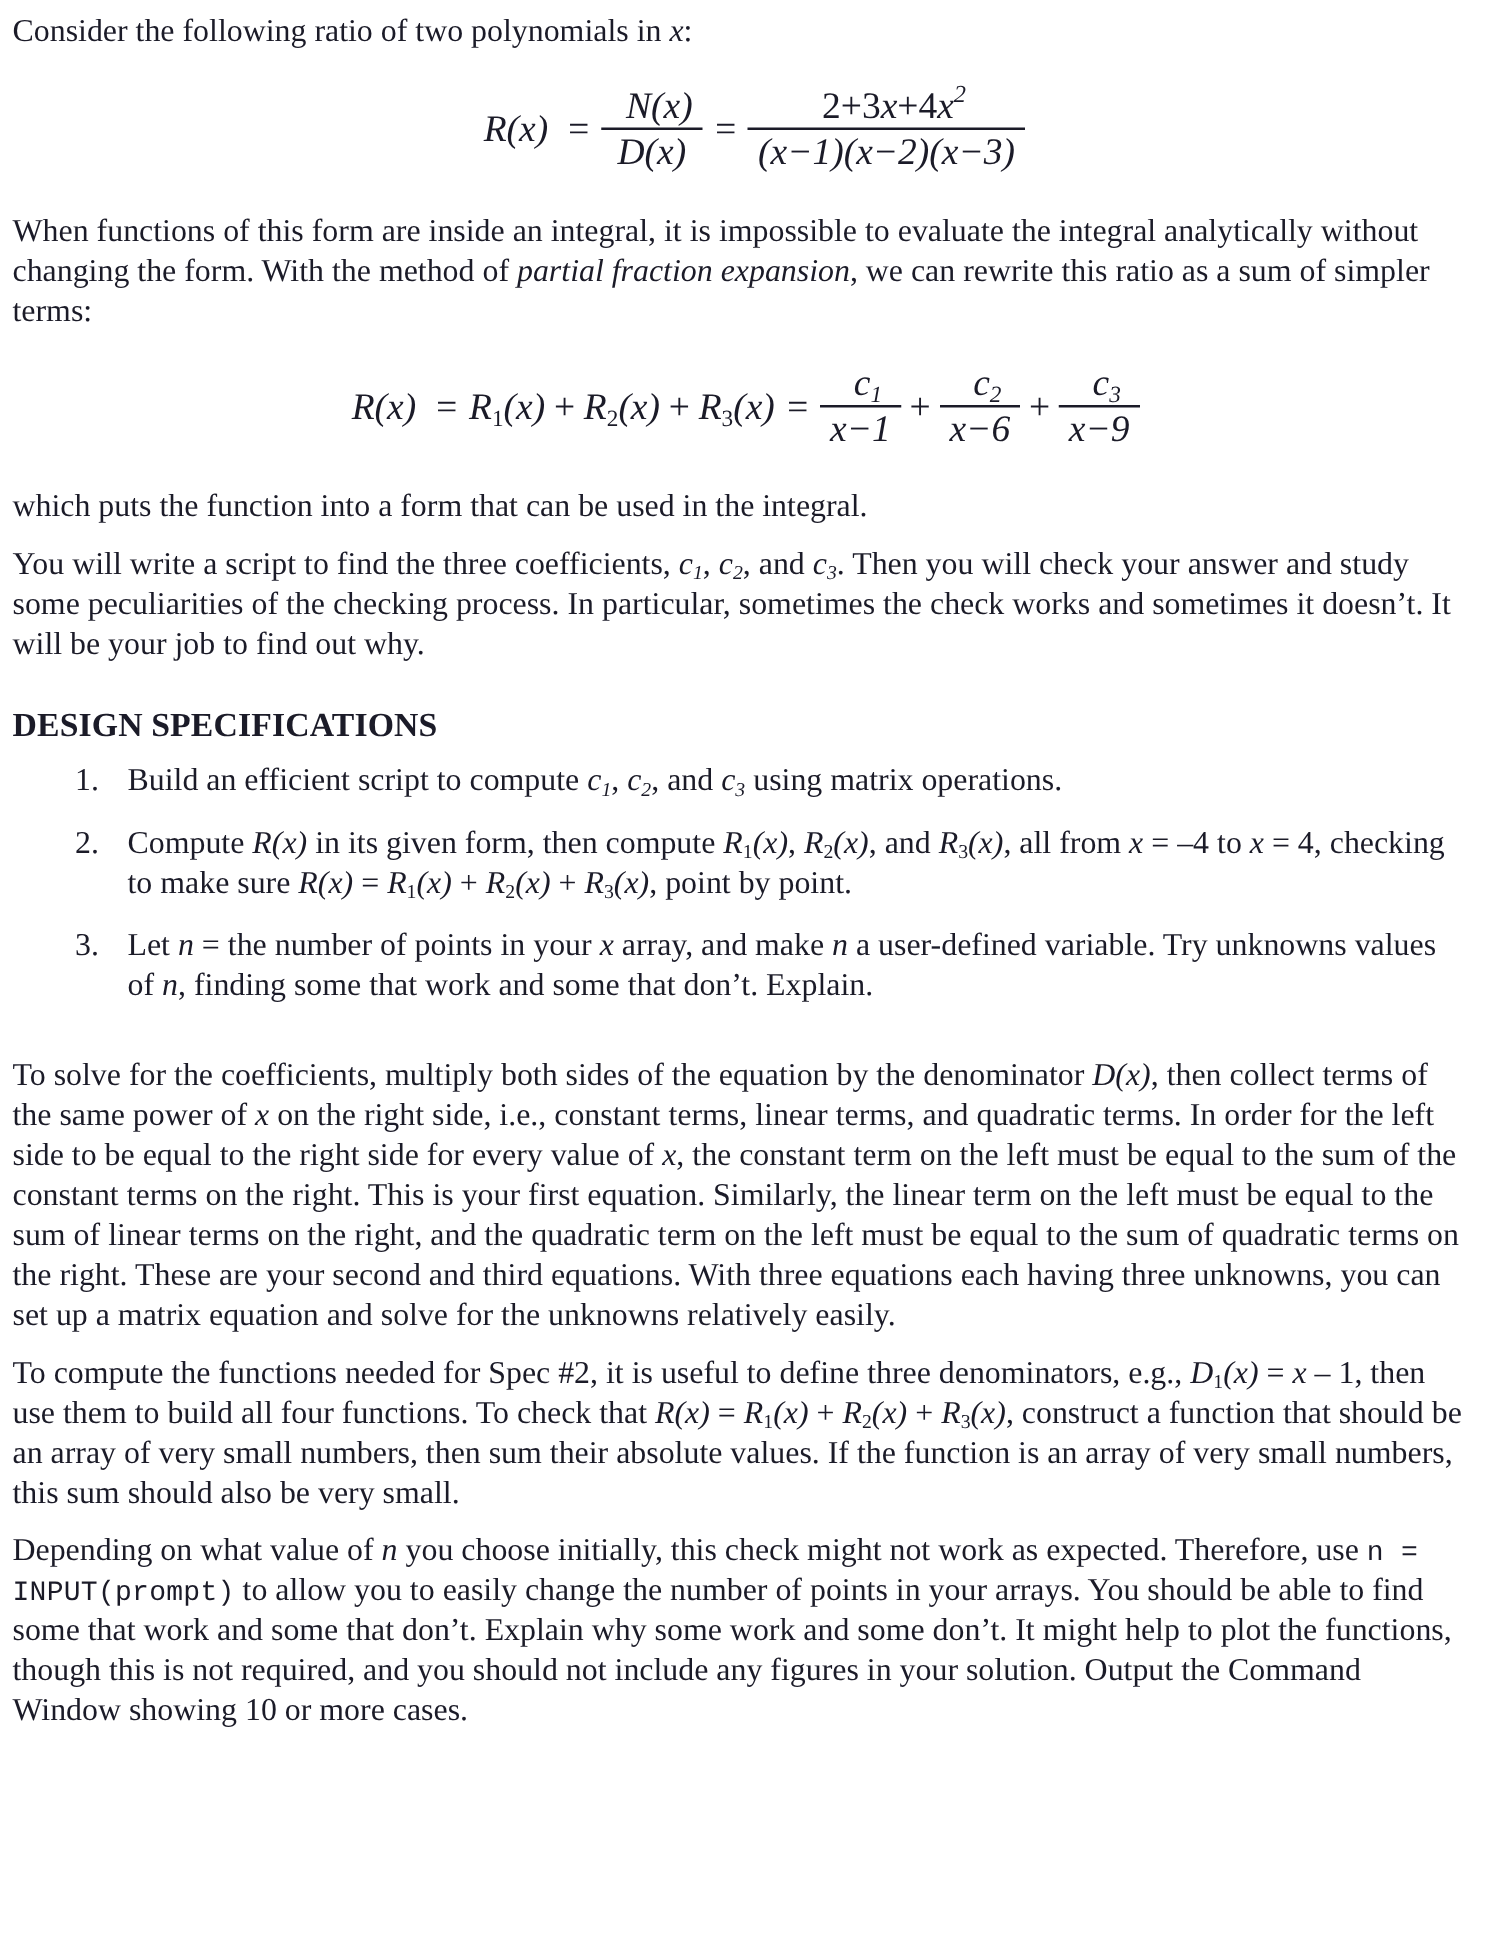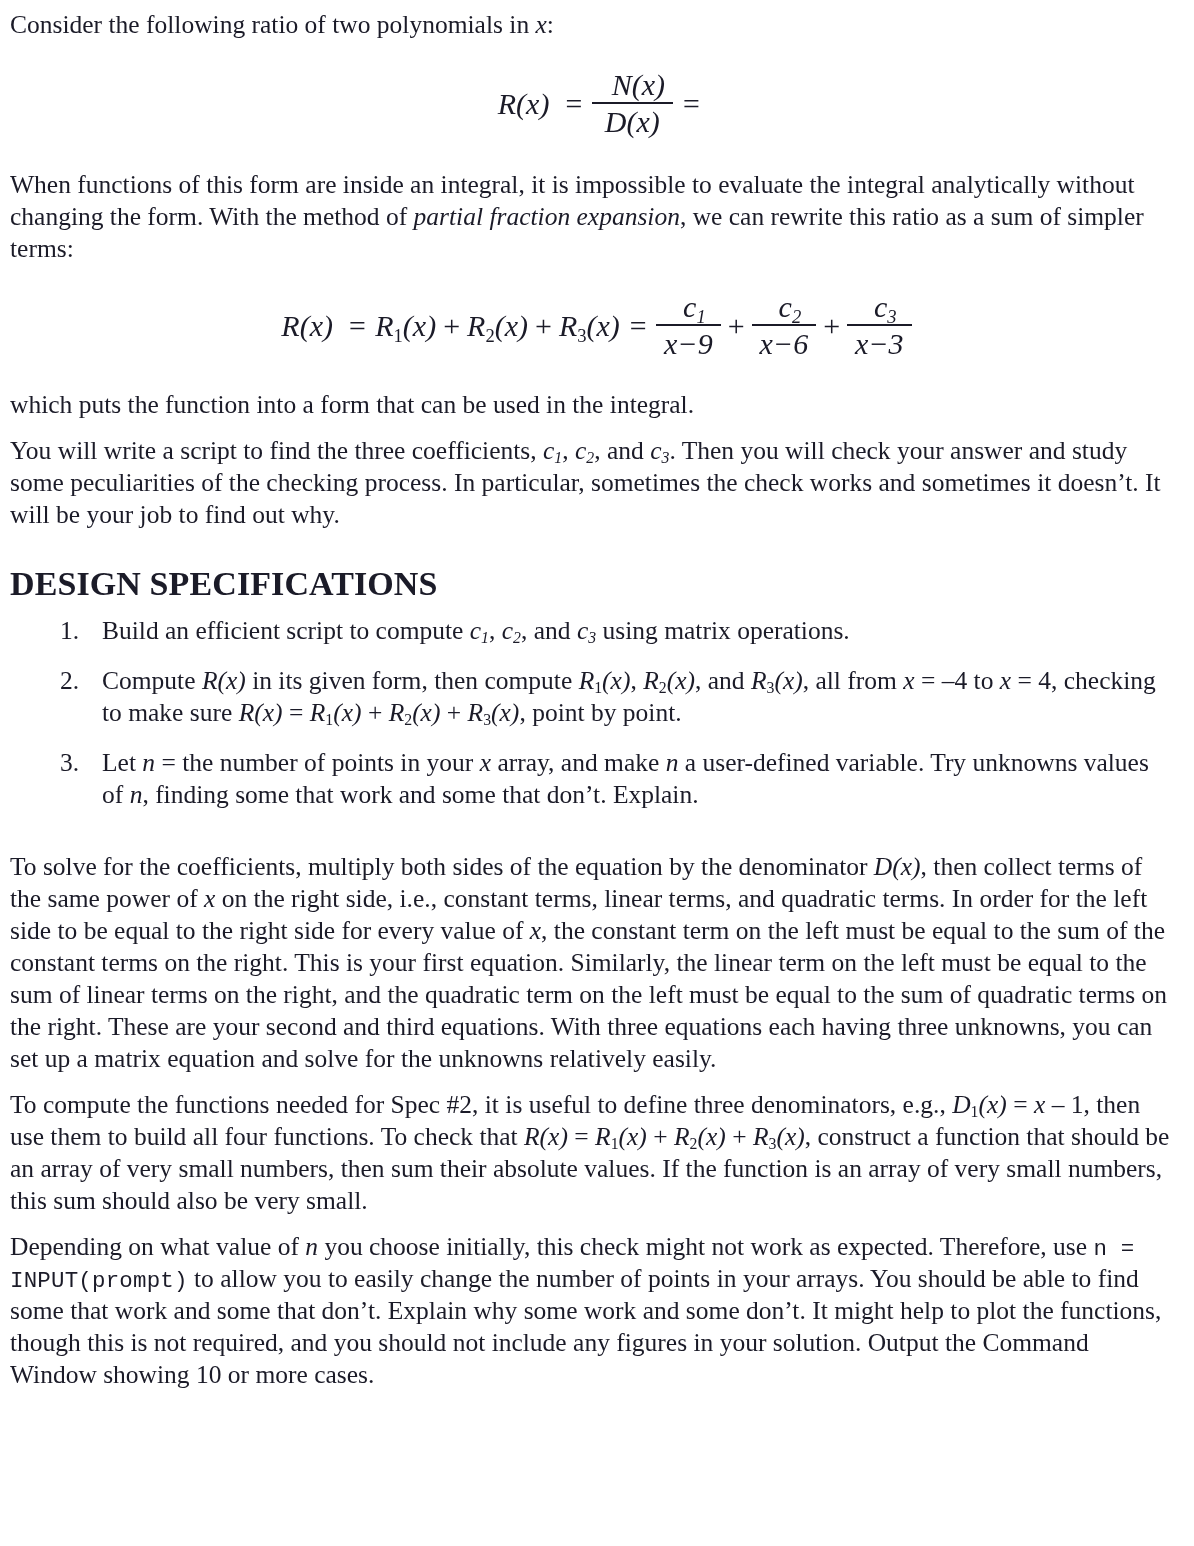--- a/index.html
+++ b/index.html
@@ -95,21 +95,21 @@
   }
   .subnum-i {
     font-size: 0.62em;
     vertical-align: -0.3em;
     line-height: 0;
     font-style: italic;
   }
 
   
   h2.sec-head {
-    font-size: 34px;
+    font-size: 27px;
     font-weight: bold;
     margin: 34px 0 12px 0;
     letter-spacing: 0.1px;
   }
 
   ol.specs {
     margin: 0 0 0 0;
     padding: 0;
     list-style: none;
   }
@@ -147,20 +147,25 @@
   <div class="eq-block" id="eq1-wrap">
     <span class="eq-row">
       <span class="lhs">R(x)</span>
       <span class="op-eq">=</span>
       <span class="frac">
         <span class="num">N(x)</span>
         <span class="bar"></span>
         <span class="den">D(x)</span>
       </span>
       <span class="op-eq">=</span>
+      <span class="frac">
+        <span class="num"><span style="font-style:normal">2+3</span><span>x</span><span style="font-style:normal">+4</span><span>x</span><span class="supnum">2</span></span>
+        <span class="bar"></span>
+        <span class="den">(x−1)(x−2)(x−3)</span>
+      </span>
     </span>
   </div>
 
   <p class="para"><span>When functions of this form are inside an integral, it is impossible to evaluate the integral analytically without changing the form.  With the method of </span><span class="it">partial fraction expansion</span><span>, we can rewrite this ratio as a sum of simpler terms:</span></p>
 
   <div class="eq-block" id="eq2-wrap">
     <span class="eq-row">
       <span class="lhs">R(x)</span>
       <span class="op-eq">=</span>
 
@@ -168,33 +173,33 @@
       <span class="op">+</span>
       <span><span>R</span><span class="subnum">2</span><span>(x)</span></span>
       <span class="op">+</span>
       <span><span>R</span><span class="subnum">3</span><span>(x)</span></span>
 
       <span class="op-eq">=</span>
 
       <span class="frac">
         <span class="num"><span>c</span><span class="subnum-i">1</span></span>
         <span class="bar"></span>
+        <span class="den">x−1</span>
+      </span>
+      <span class="op">+</span>
+      <span class="frac">
+        <span class="num"><span>c</span><span class="subnum-i">2</span></span>
+        <span class="bar"></span>
+        <span class="den">x−6</span>
+      </span>
+      <span class="op">+</span>
+      <span class="frac">
+        <span class="num"><span>c</span><span class="subnum-i">3</span></span>
+        <span class="bar"></span>
         <span class="den">x−9</span>
-      </span>
-      <span class="op">+</span>
-      <span class="frac">
-        <span class="num"><span>c</span><span class="subnum-i">2</span></span>
-        <span class="bar"></span>
-        <span class="den">x−6</span>
-      </span>
-      <span class="op">+</span>
-      <span class="frac">
-        <span class="num"><span>c</span><span class="subnum-i">3</span></span>
-        <span class="bar"></span>
-        <span class="den">x−3</span>
       </span>
     </span>
   </div>
 
   <p class="para">which puts the function into a form that can be used in the integral.</p>
 
   <p class="para"><span>You will write a script to find the three coefficients, </span><span class="it">c</span><sub class="vsub">1</sub><span>, </span><span class="it">c</span><sub class="vsub">2</sub><span>, and </span><span class="it">c</span><sub class="vsub">3</sub><span>.  Then you will check your answer and study some peculiarities of the checking process.  In particular, sometimes the check works and sometimes it doesn’t.  It will be your job to find out why.</span></p>
 
   <h2 class="sec-head">DESIGN SPECIFICATIONS</h2>
 

